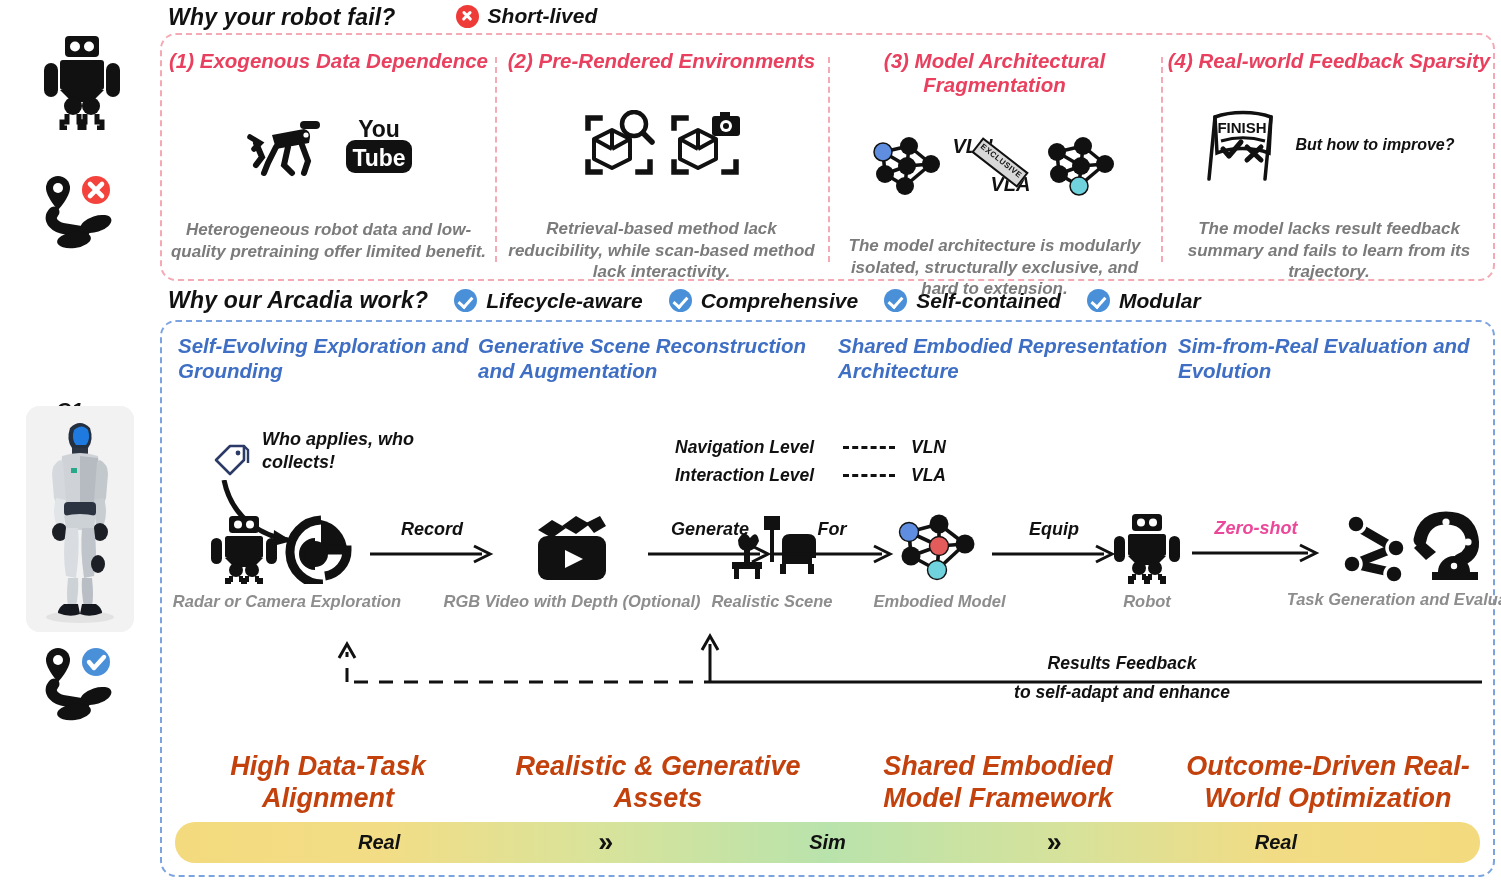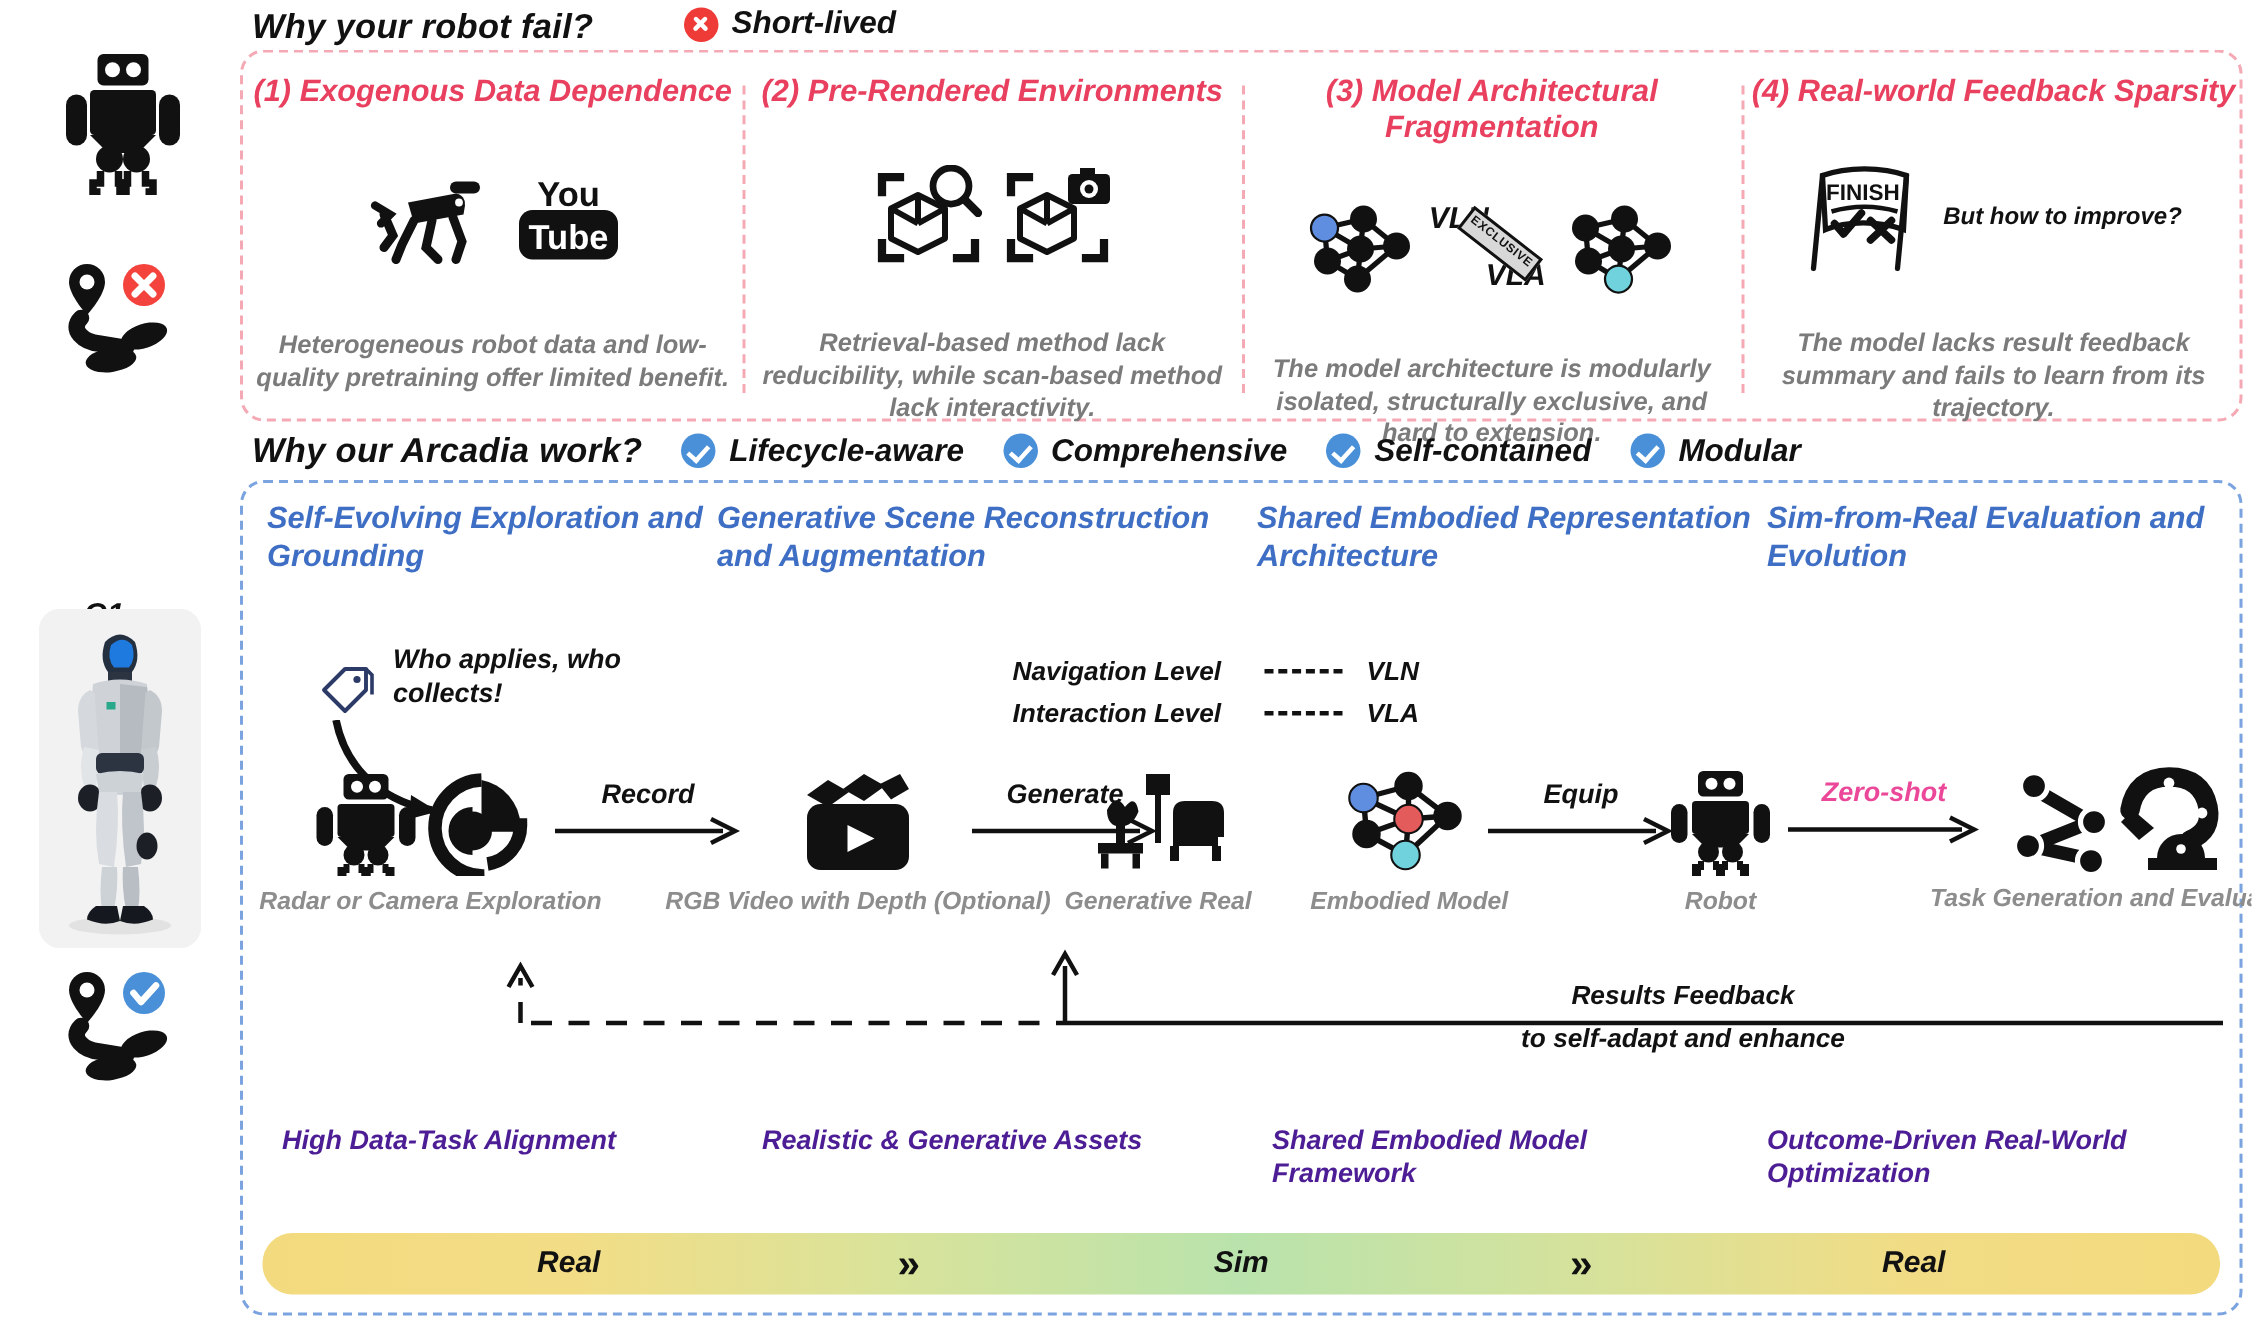--- a/index.html
+++ b/index.html
@@ -37,22 +37,22 @@
      display:flex;flex-direction:column;align-items:center;gap:32px;}
   .fail-title{color:#e8405e;font-size:20.5px;font-weight:bold;font-style:italic;
      text-align:center;line-height:1.17;margin-top:14px;}
   .fail-icons{height:74px;display:flex;align-items:center;justify-content:center;gap:12px;margin-top:4px;}
   .fail-desc{color:#7b7b7b;font-size:17px;font-weight:bold;font-style:italic;
      text-align:center;line-height:1.28;margin-top:4px;padding:0 6px;}
 
   
   .pillar-title{position:absolute;color:#3f6fc4;font-size:20.5px;font-weight:bold;font-style:italic;
      line-height:1.2;top:12px;}
-  .bottom-title{position:absolute;color:#4c1d95;font-size:18px;font-weight:bold;font-style:italic;
-     text-align:left;line-height:1.2;}
+  .bottom-title{position:absolute;color:#c2410c;font-size:27px;font-weight:bold;font-style:italic;
+     text-align:center;line-height:1.2;}
 
   
   .flow-node{position:absolute;display:flex;flex-direction:column;align-items:center;}
   .flow-label{color:#8d8d8d;font-size:16.5px;font-weight:bold;font-style:italic;
      text-align:center;line-height:1.22;margin-top:7px;white-space:nowrap;}
   .arrow-wrap{position:absolute;display:flex;flex-direction:column;align-items:center;}
   .arrow-lbl{font-size:18px;font-weight:bold;font-style:italic;margin-bottom:2px;white-space:nowrap;}
   .arrow-lbl.blue{color:#ec4899;}
 
   .legend-line{display:flex;align-items:center;gap:16px;font-size:17.5px;font-weight:bold;font-style:italic;}
@@ -386,23 +386,30 @@
       <rect x="20" y="36" width="6" height="12" fill="#111"></rect>
       <rect x="8" y="48" width="30" height="7" fill="#111"></rect>
       <rect x="10" y="55" width="5" height="10" fill="#111"></rect>
         <rect x="31" y="55" width="5" height="10" fill="#111"></rect>
       <rect x="58" y="44" width="30" height="6" fill="#111"></rect>
       <rect x="56" y="50" width="6" height="10" fill="#111"></rect>
       <rect x="84" y="50" width="6" height="10" fill="#111"></rect>
       <path d="M58 28 q0 -8 8 -8 h18 q8 0 8 8 v16 h-34z" fill="#111"></path>
       <rect x="62" y="52" width="22" height="4" fill="#fff"></rect>
     </svg>
-    <div class="flow-label">Generative Real</div>
-  </div>
-
+    <div class="flow-label">Realistic Scene</div>
+  </div>
+
+  <div class="arrow-wrap" style="left:608px;top:197px;">
+    <div class="arrow-lbl">For</div>
+    <svg width="124" height="22" viewBox="0 0 124 22">
+      <line x1="0" y1="12" x2="112" y2="12" stroke="#111" stroke-width="3"></line>
+      <path d="M104 4 L120 12 L104 20" stroke="#111" stroke-width="3" fill="none"></path>
+    </svg>
+  </div>
 
   <div class="flow-node" style="left:690px;top:190px;width:175px;">
     <svg width="90" height="72" viewBox="0 0 90 72">
       <g stroke="#111" stroke-width="3.6">
         <line x1="14" y1="20" x2="44" y2="12"></line>
           <line x1="14" y1="20" x2="44" y2="34"></line>
         <line x1="14" y1="20" x2="16" y2="44"></line>
           <line x1="44" y1="12" x2="44" y2="34"></line>
         <line x1="44" y1="34" x2="70" y2="32"></line>
           <line x1="44" y1="34" x2="16" y2="44"></line>

